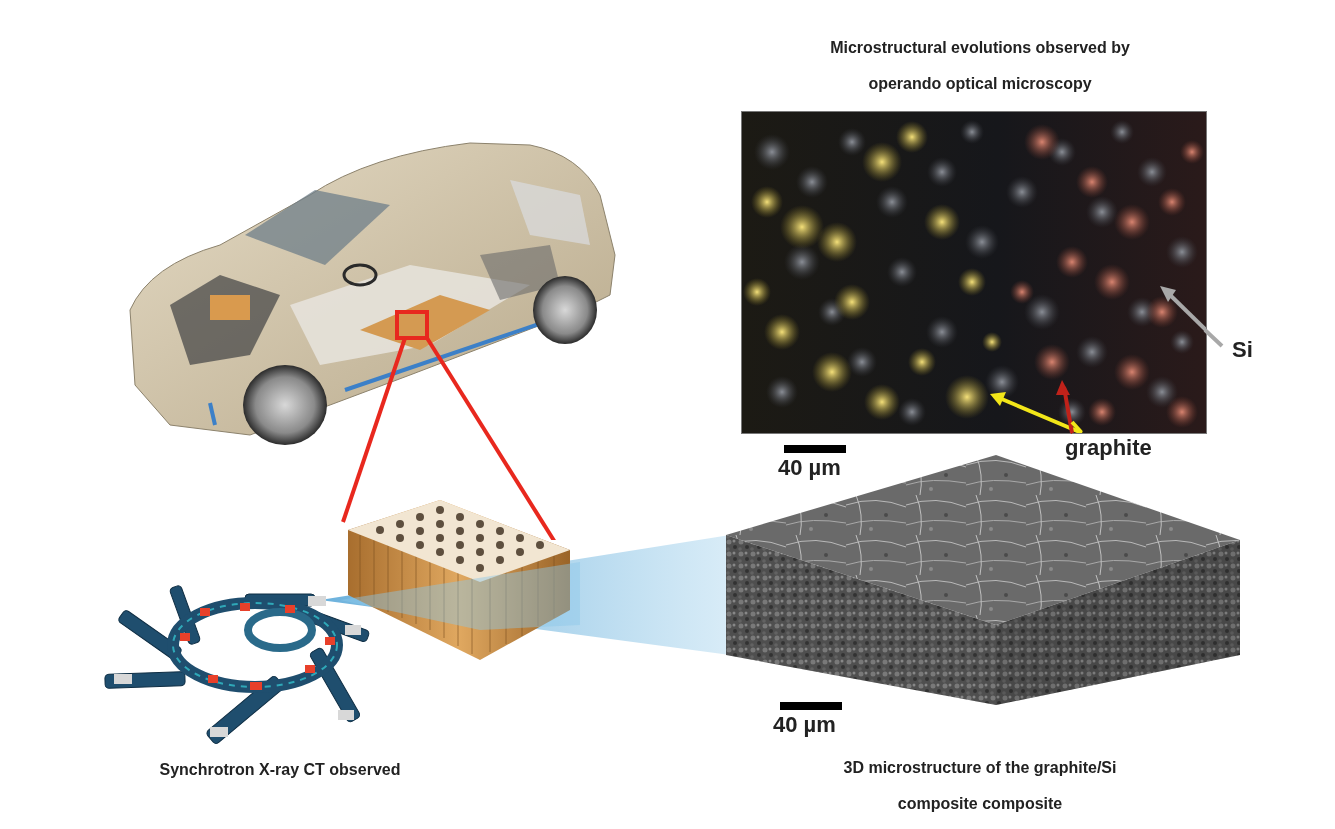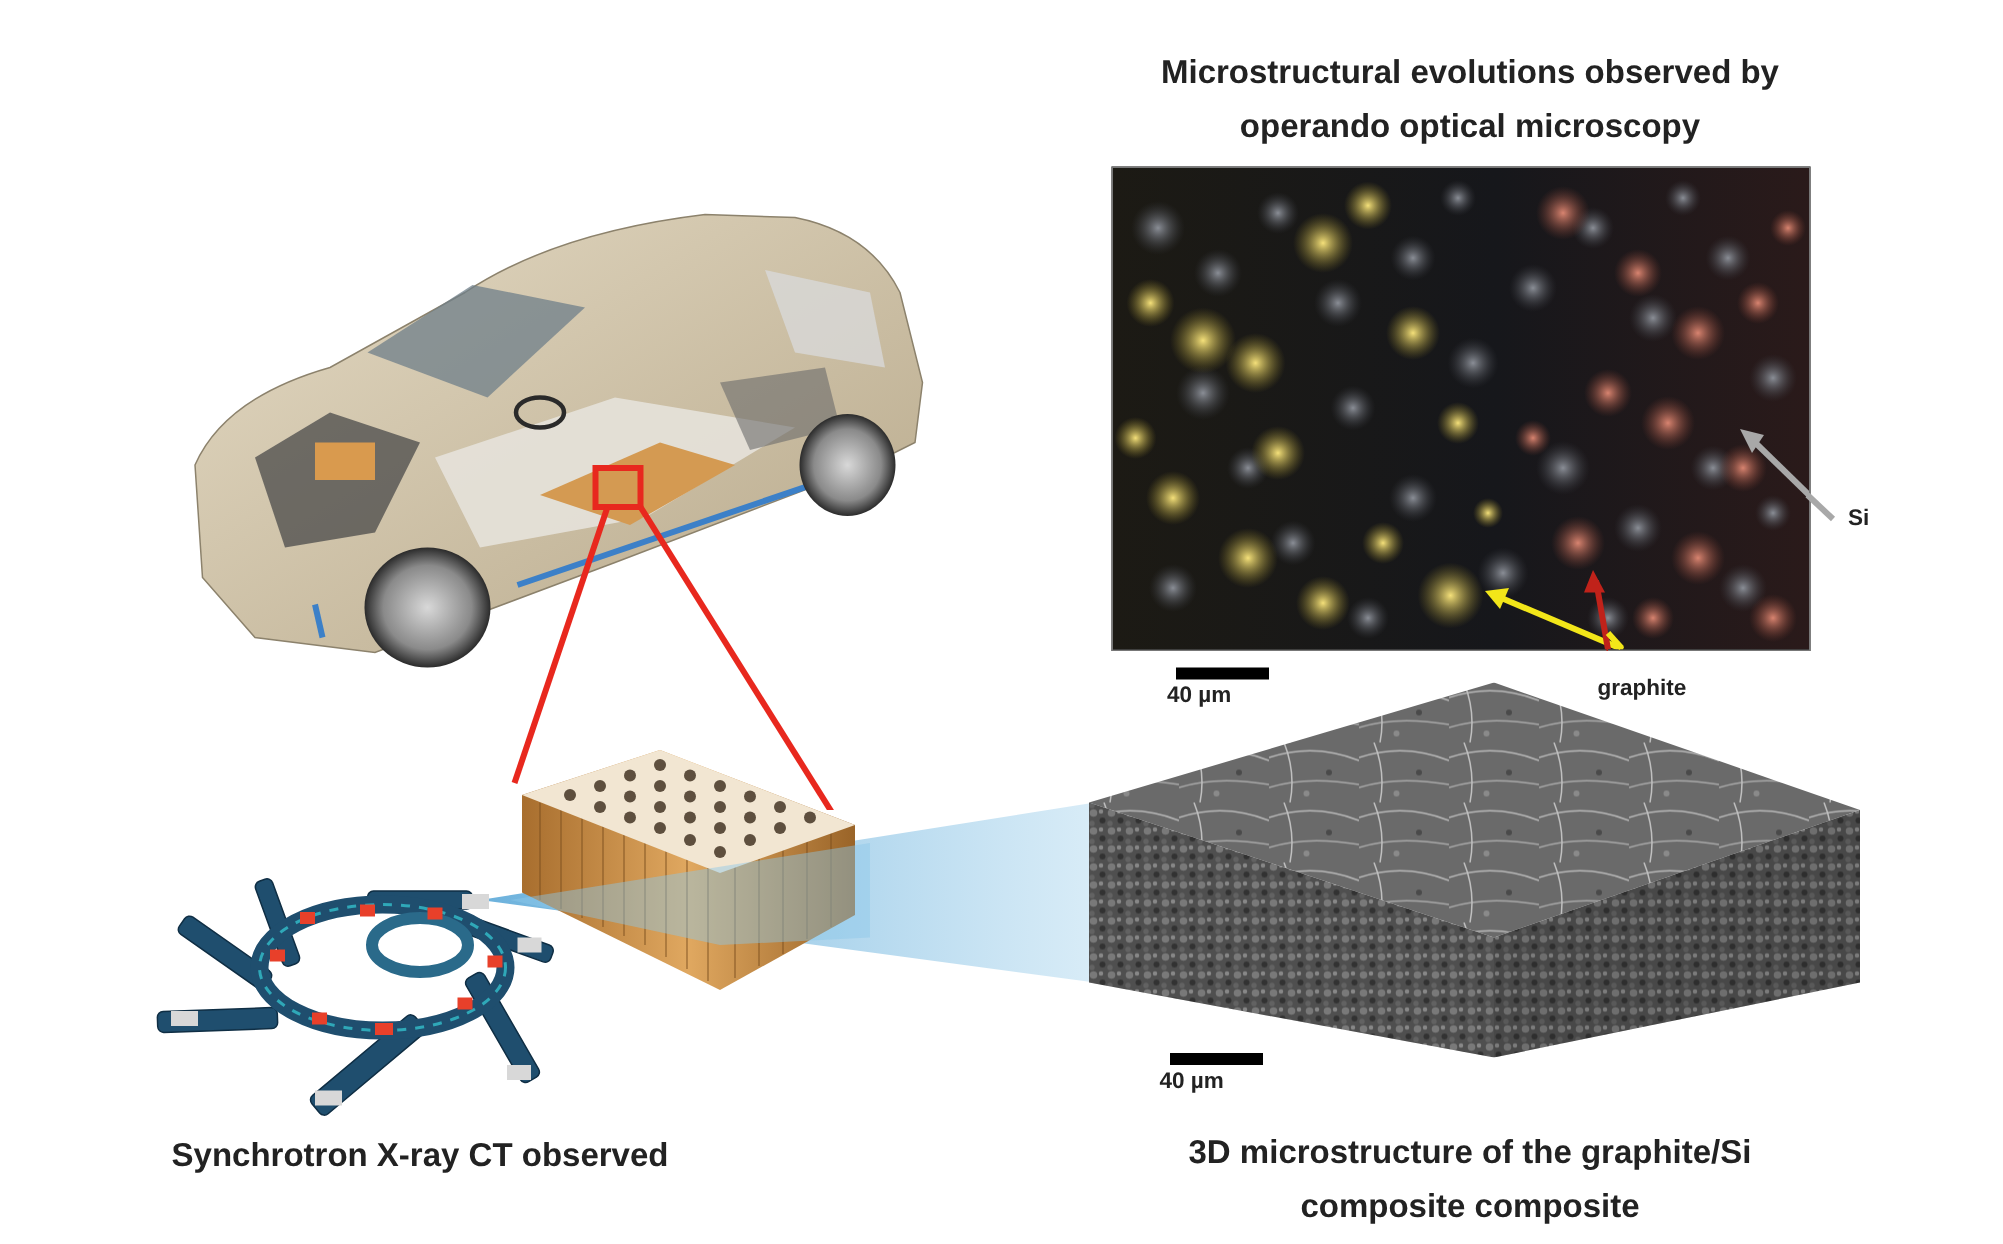--- a/index.html
+++ b/index.html
@@ -1,19 +1,19 @@
 <!DOCTYPE html>
 <html><head>
 <meta charset="utf-8">
 <style>
   html,body{margin:0;padding:0;background:#ffffff;}
   body{width:1335px;height:829px;position:relative;overflow:hidden;font-family:"Liberation Sans","DejaVu Sans",sans-serif;color:#1e1e1e;}
   .abs{position:absolute;}
-  .caption{font-weight:bold;font-size:22px;text-align:center;line-height:36px;color:#222;}
-  .label{font-weight:bold;font-size:15px;color:#222;}
+  .caption{font-weight:bold;font-size:16px;text-align:center;line-height:36px;color:#222;}
+  .label{font-weight:bold;font-size:22px;color:#222;}
   .scalebar{background:#000;height:8px;}
   svg{display:block;}
 </style>
 </head>
 <body>
 
 <div class="abs" style="left:110px;top:135px;width:520px;height:320px;">
   <svg width="520" height="320" viewBox="0 0 520 320">
     <defs>
       <linearGradient id="carBody" x1="0" y1="0" x2="1" y2="1">
@@ -274,21 +274,21 @@
 
 <div class="abs" style="left:1050px;top:300px;width:180px;height:150px;">
   <svg width="180" height="150" viewBox="0 0 180 150">
     <line x1="155" y1="30" x2="172" y2="46" stroke="#a8a8a8" stroke-width="4"></line>
     <line x1="31" y1="132" x2="22" y2="122" stroke="#f2e619" stroke-width="4"></line>
     <line x1="22" y1="132" x2="21" y2="132" stroke="#c0221a" stroke-width="4"></line>
   </svg>
 </div>
 
 <div class="abs label" style="left:1232px;top:337px;">Si</div>
-<div class="abs label" style="left:1065px;top:450px;text-align:right;">graphite</div>
+<div class="abs label" style="left:1065px;top:435px;text-align:right;">graphite</div>
 
 <div class="abs scalebar" style="left:784px;top:445px;width:62px;"></div>
 <div class="abs label" style="left:778px;top:455px;">40 µm</div>
 
 <div class="abs" style="left:726px;top:455px;width:514px;height:250px;">
   <svg width="514" height="250" viewBox="0 0 514 250">
     <defs>
       <pattern id="grain" width="12" height="12" patternUnits="userSpaceOnUse">
         <rect width="12" height="12" fill="#5a5a5a"></rect>
         <circle cx="3" cy="3" r="2.5" fill="#8a8a8a"></circle>

